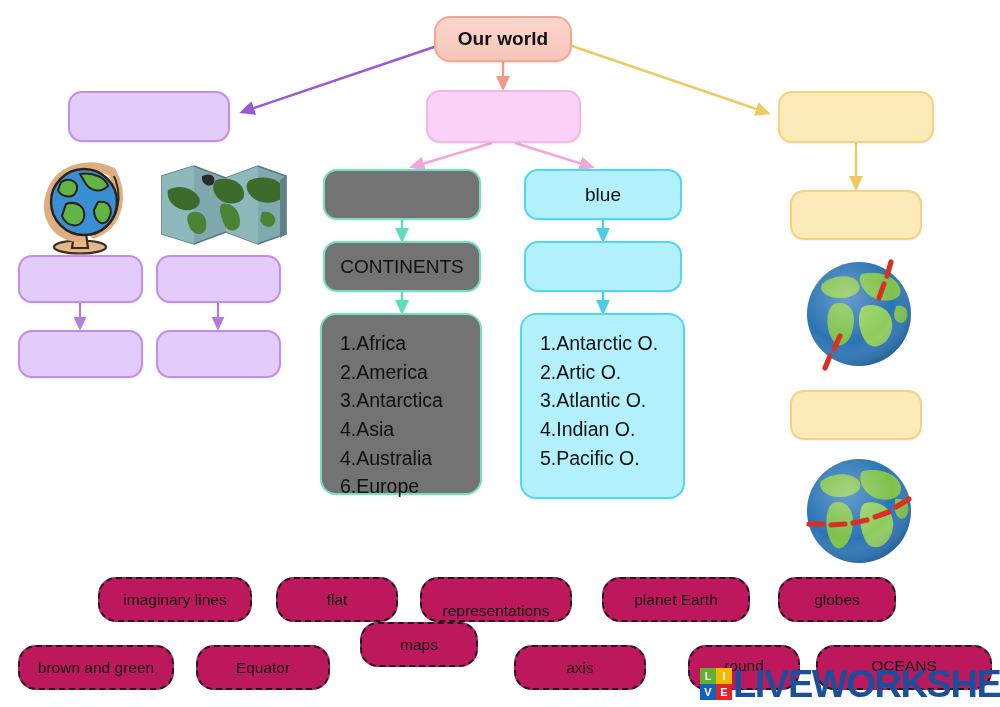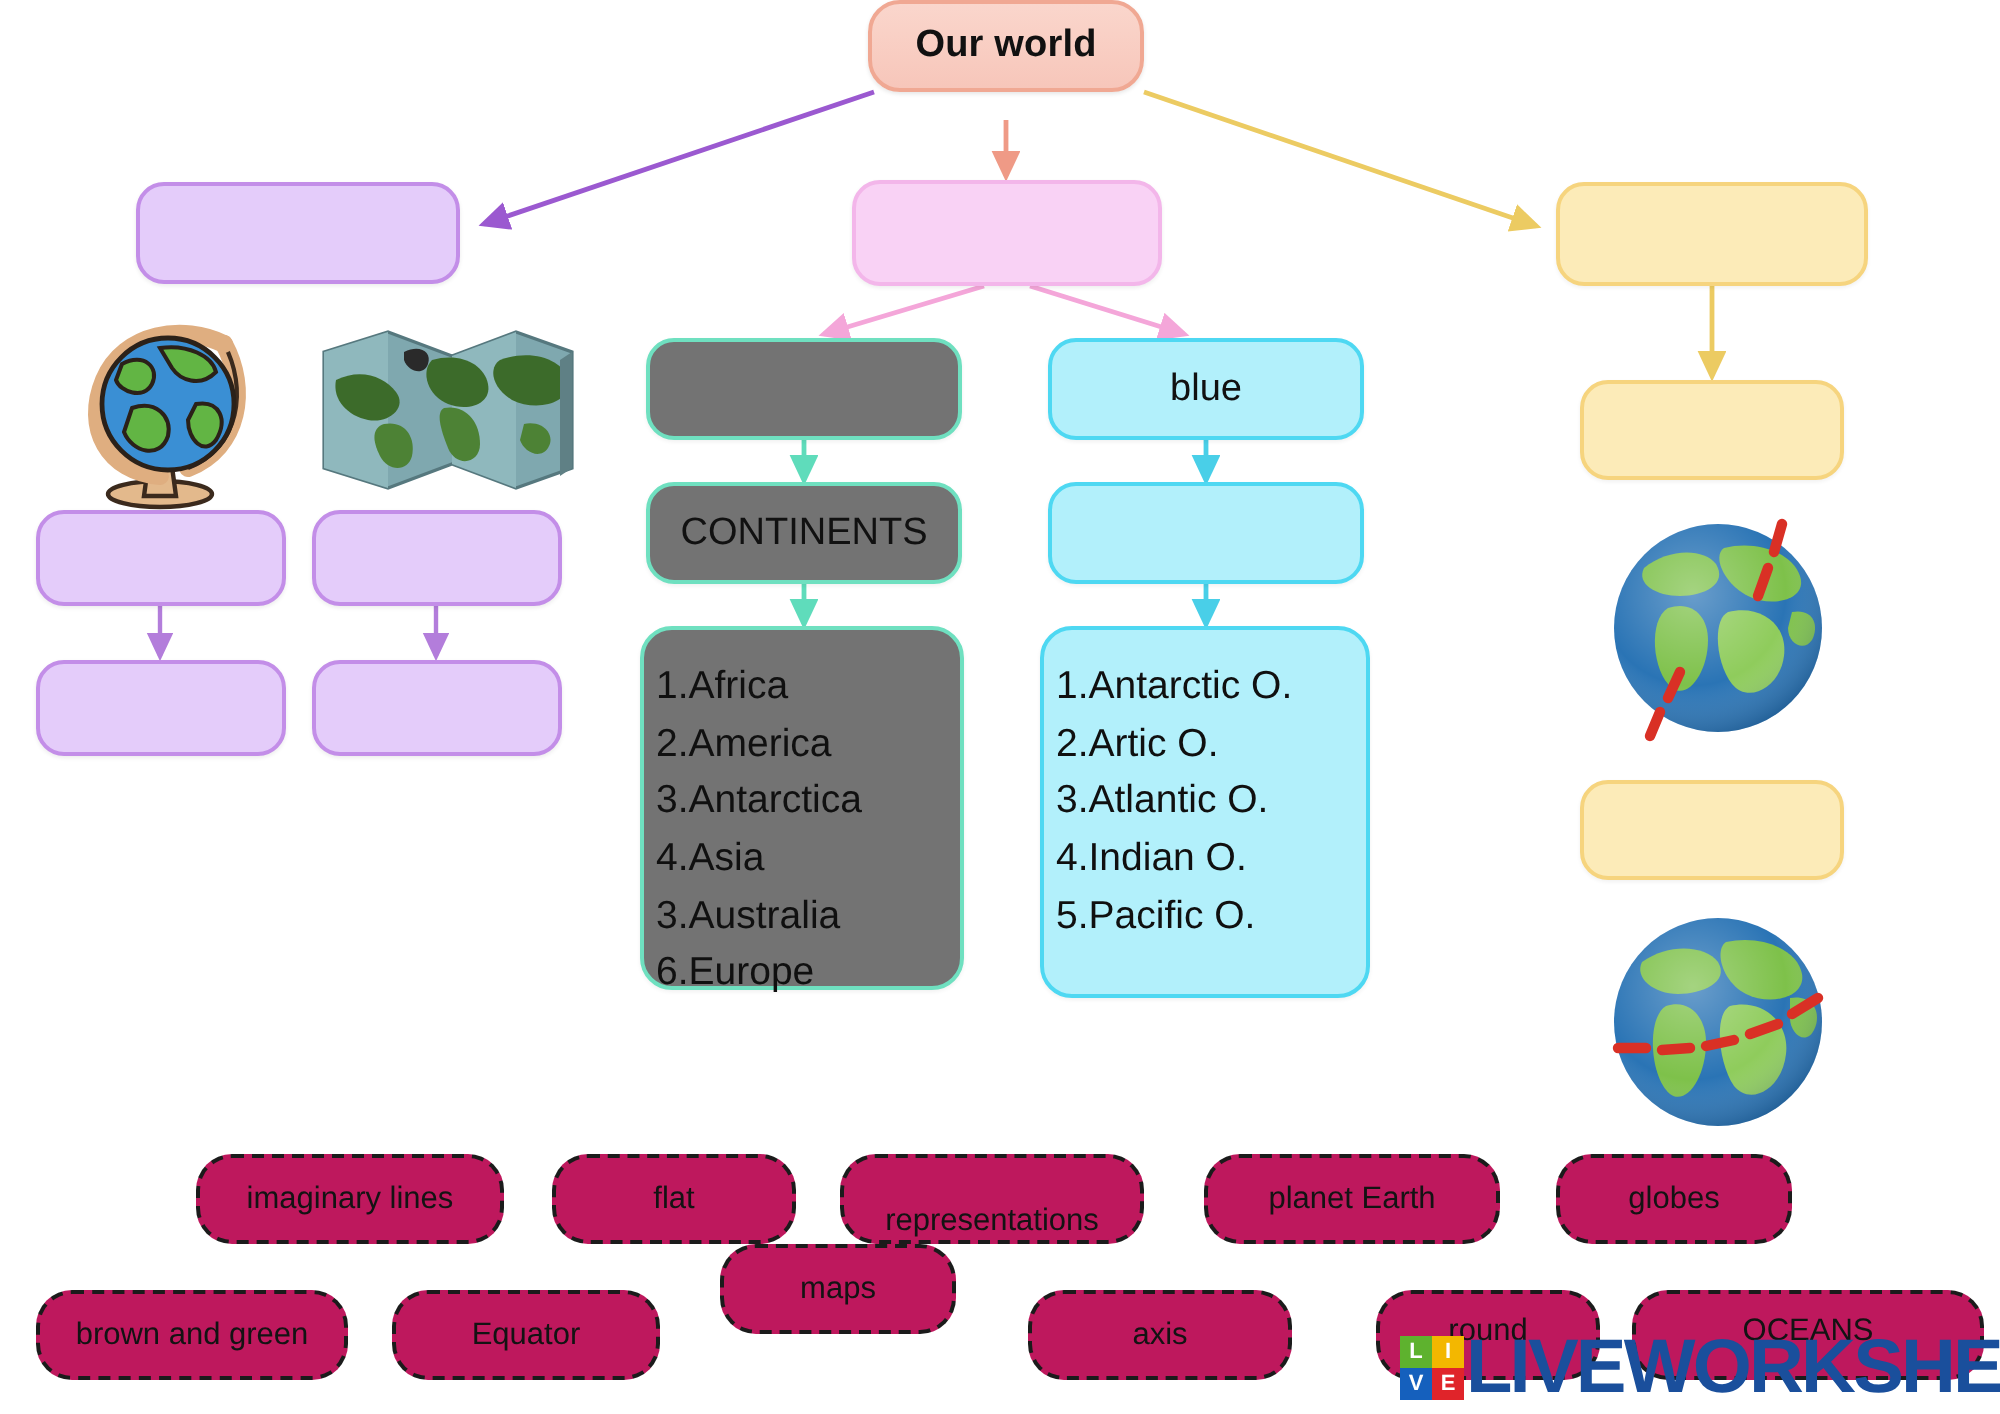--- a/index.html
+++ b/index.html
@@ -87,21 +87,21 @@
 
   .node.label-box {
     font-size: 19px;
     font-weight: 500;
   }
 
   
   .list-node {
     align-items: flex-start;
     justify-content: flex-start;
-    padding: 14px 0 14px 6px;
+    padding: 14px 0 14px 18px;
     border-radius: 16px;
     text-align: left;
   }
   .list-node ul {
     margin: 0;
     padding: 0;
     list-style: none;
   }
   .list-node li {
     font-size: 19.5px;
@@ -213,21 +213,21 @@
 
     <line x1="603" y1="220" x2="603" y2="240" stroke="#49cfe8" stroke-width="2.4" marker-end="url(#ah-cyan)"></line>
     <line x1="603" y1="292" x2="603" y2="312" stroke="#49cfe8" stroke-width="2.4" marker-end="url(#ah-cyan)"></line>
 
     <line x1="80" y1="303" x2="80" y2="328" stroke="#b37ddb" stroke-width="2.2" marker-end="url(#ah-purple2)"></line>
     <line x1="218" y1="303" x2="218" y2="328" stroke="#b37ddb" stroke-width="2.2" marker-end="url(#ah-purple2)"></line>
 
     <line x1="856" y1="143" x2="856" y2="188" stroke="#eccb62" stroke-width="2.4" marker-end="url(#ah-yellow)"></line>
   </svg>
 
-  <div class="node topic n-red" style="left:434px; top:0; width:138px; height:46px;">
+  <div class="node topic n-red" style="left:434px; top:16px; width:138px; height:46px;">
     <span>Our world</span>
   </div>
 
   <div class="node n-purple" style="left:68px; top:91px; width:162px; height:51px;">
     <span></span>
   </div>
 
   <div class="art" style="left:28px; top:152px; width:104px; height:104px;">
     <svg viewBox="0 0 104 104" width="104" height="104">
       <ellipse cx="52" cy="95" rx="26" ry="6.5" fill="#e3b98c" stroke="#3b2a1d" stroke-width="2.2"></ellipse>
@@ -281,21 +281,21 @@
   </div>
   <div class="node n-mint label-box" style="left:323px; top:241px; width:158px; height:51px;">
     <span>CONTINENTS</span>
   </div>
   <div class="node n-mint list-node" style="left:320px; top:313px; width:162px; height:182px;">
     <ul>
       <li>1.Africa</li>
       <li>2.America</li>
       <li>3.Antarctica</li>
       <li>4.Asia</li>
-      <li>3.Australia</li>
+      <li>4.Australia</li>
       <li>6.Europe</li>
     </ul>
   </div>
 
   <div class="node n-cyan label-box" style="left:524px; top:169px; width:158px; height:51px;">
     <span>blue</span>
   </div>
   <div class="node n-cyan" style="left:524px; top:241px; width:158px; height:51px;">
     <span></span>
   </div>

